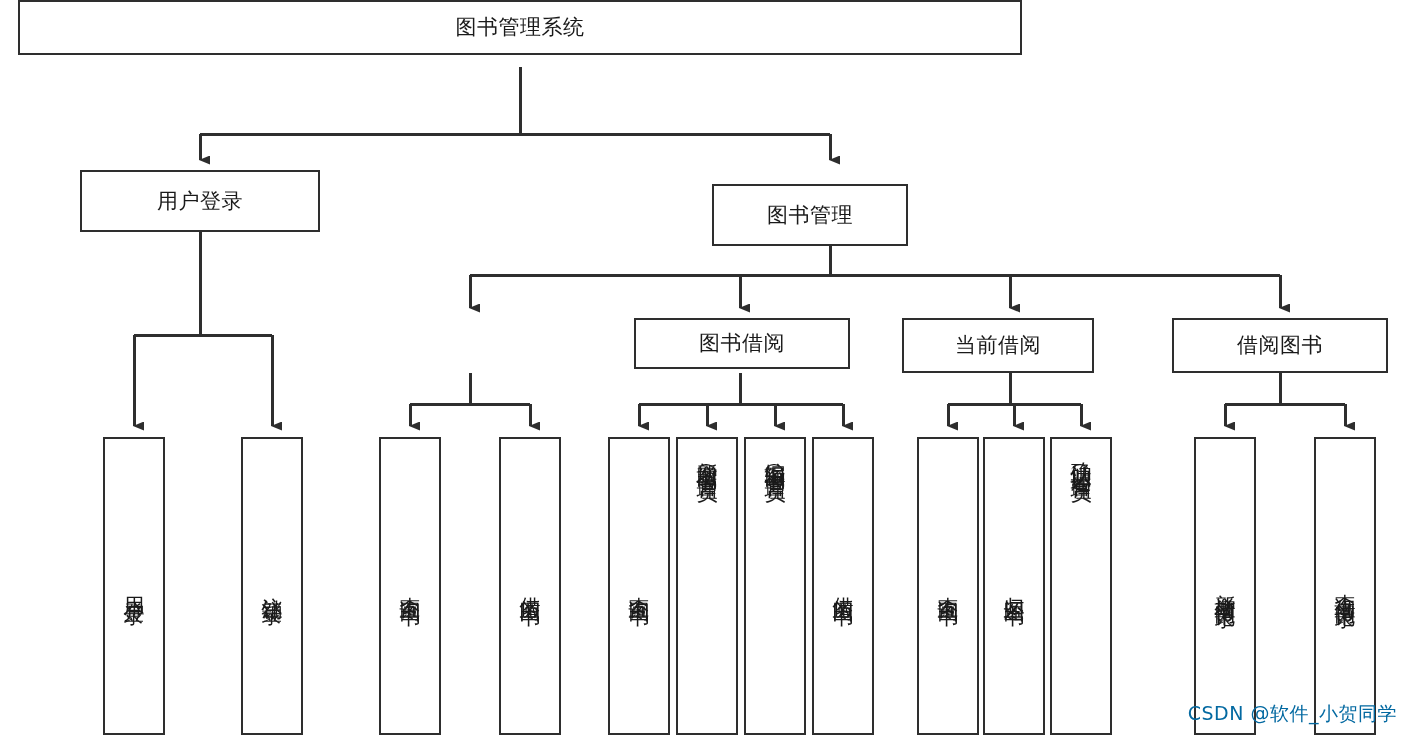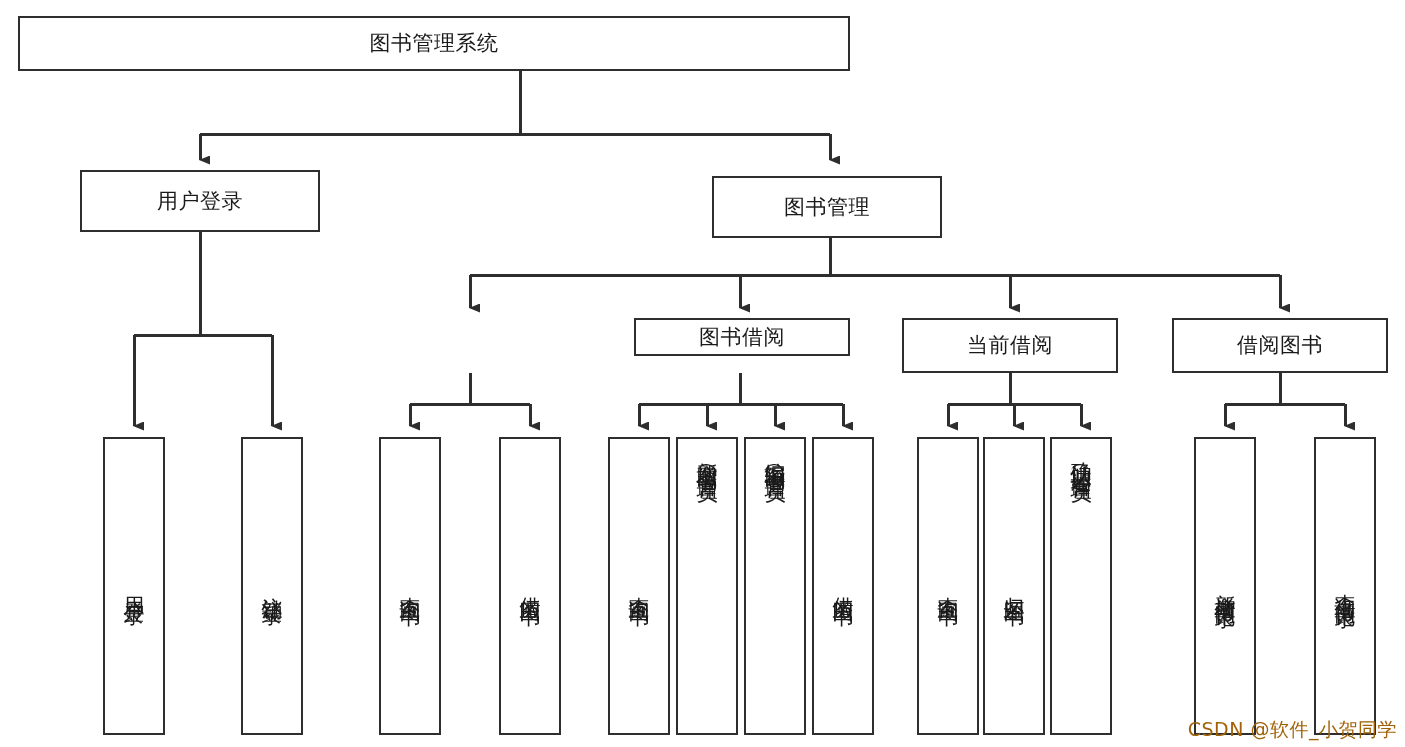--- a/index.html
+++ b/index.html
@@ -58,22 +58,22 @@
     align-items: flex-start;
     padding-top: 6px;
   }
   .node-box.leaf.center-v {
     align-items: center;
     padding-top: 0;
   }
   #watermark {
     position: absolute;
     right: 8px;
-    bottom: 4px;
-    color: #a16207;
+    bottom: 20px;
+    color: #0369a1;
     font-size: 19px;
     letter-spacing: 0.5px;
     white-space: nowrap;
     user-select: none;
   }
 </style>
 </head>
 <body>
 
 <div id="diagram-root">
@@ -121,35 +121,35 @@
       <path d="M1014,404 L1014,426" marker-end="url(#arrowhead)"></path>
       <path d="M1081,404 L1081,426" marker-end="url(#arrowhead)"></path>
 
       <path d="M1280,373 L1280,404"></path>
       <path d="M1225,404 L1345,404"></path>
       <path d="M1225,404 L1225,426" marker-end="url(#arrowhead)"></path>
       <path d="M1345,404 L1345,426" marker-end="url(#arrowhead)"></path>
     </g>
   </svg>
 
-  <div class="node-box" style="left:18px; top:16px; width:832px; height:55px;">
+  <div class="node-box" style="left:18px; top:0; width:1004px; height:55px;">
     <span class="node-label">图书管理系统</span>
   </div>
 
   <div class="node-box" style="left:80px; top:170px; width:240px; height:62px;">
     <span class="node-label">用户登录</span>
   </div>
-  <div class="node-box" style="left:712px; top:176px; width:230px; height:62px;text-align:center;">
+  <div class="node-box" style="left:712px; top:184px; width:196px; height:62px;text-align:center;">
     <span class="node-label">图书管理</span>
   </div>
 
-  <div class="node-box" style="left:634px; top:318px; width:216px; height:38px;">
+  <div class="node-box" style="left:634px; top:318px; width:216px; height:51px;">
     <span class="node-label">图书借阅</span>
   </div>
-  <div class="node-box" style="left:902px; top:318px; width:216px; height:55px;">
+  <div class="node-box" style="left:902px; top:318px; width:192px; height:55px;">
     <span class="node-label">当前借阅</span>
   </div>
   <div class="node-box" style="left:1172px; top:318px; width:216px; height:55px;">
     <span class="node-label">借阅图书</span>
   </div>
 
   <div class="node-box leaf center-v" style="left:103px; top:437px; width:62px; height:298px;">
     <span class="node-label node-vertical">用户登录</span>
   </div>
   <div class="node-box leaf center-v" style="left:241px; top:437px; width:62px; height:298px;">

